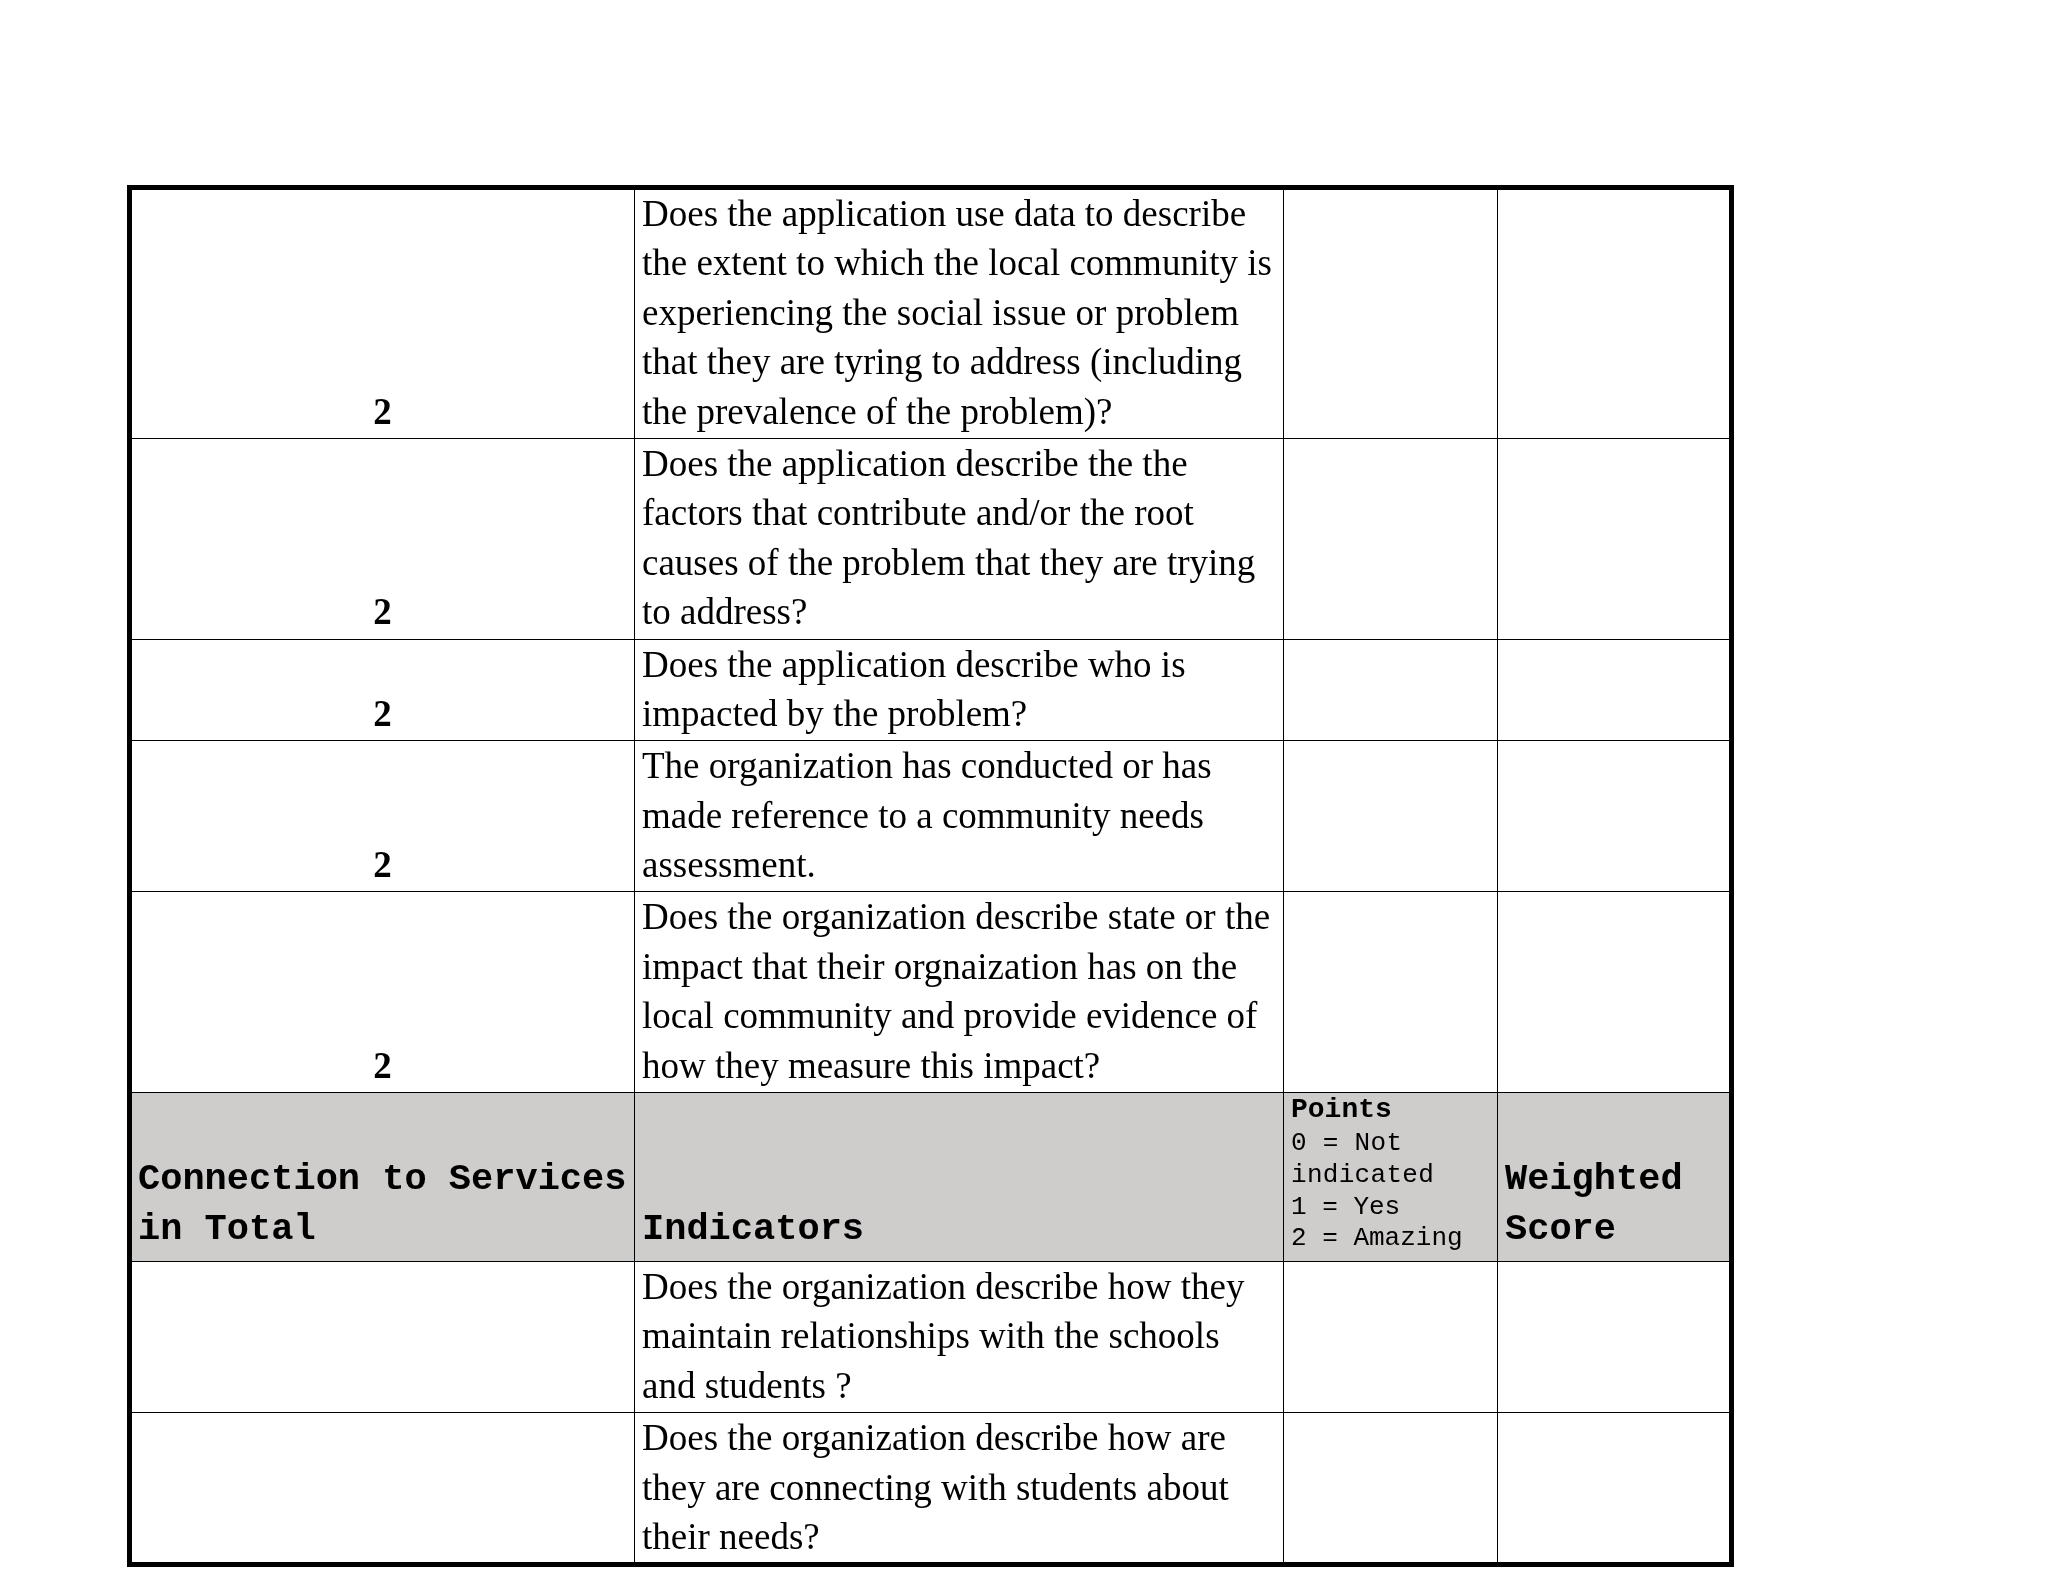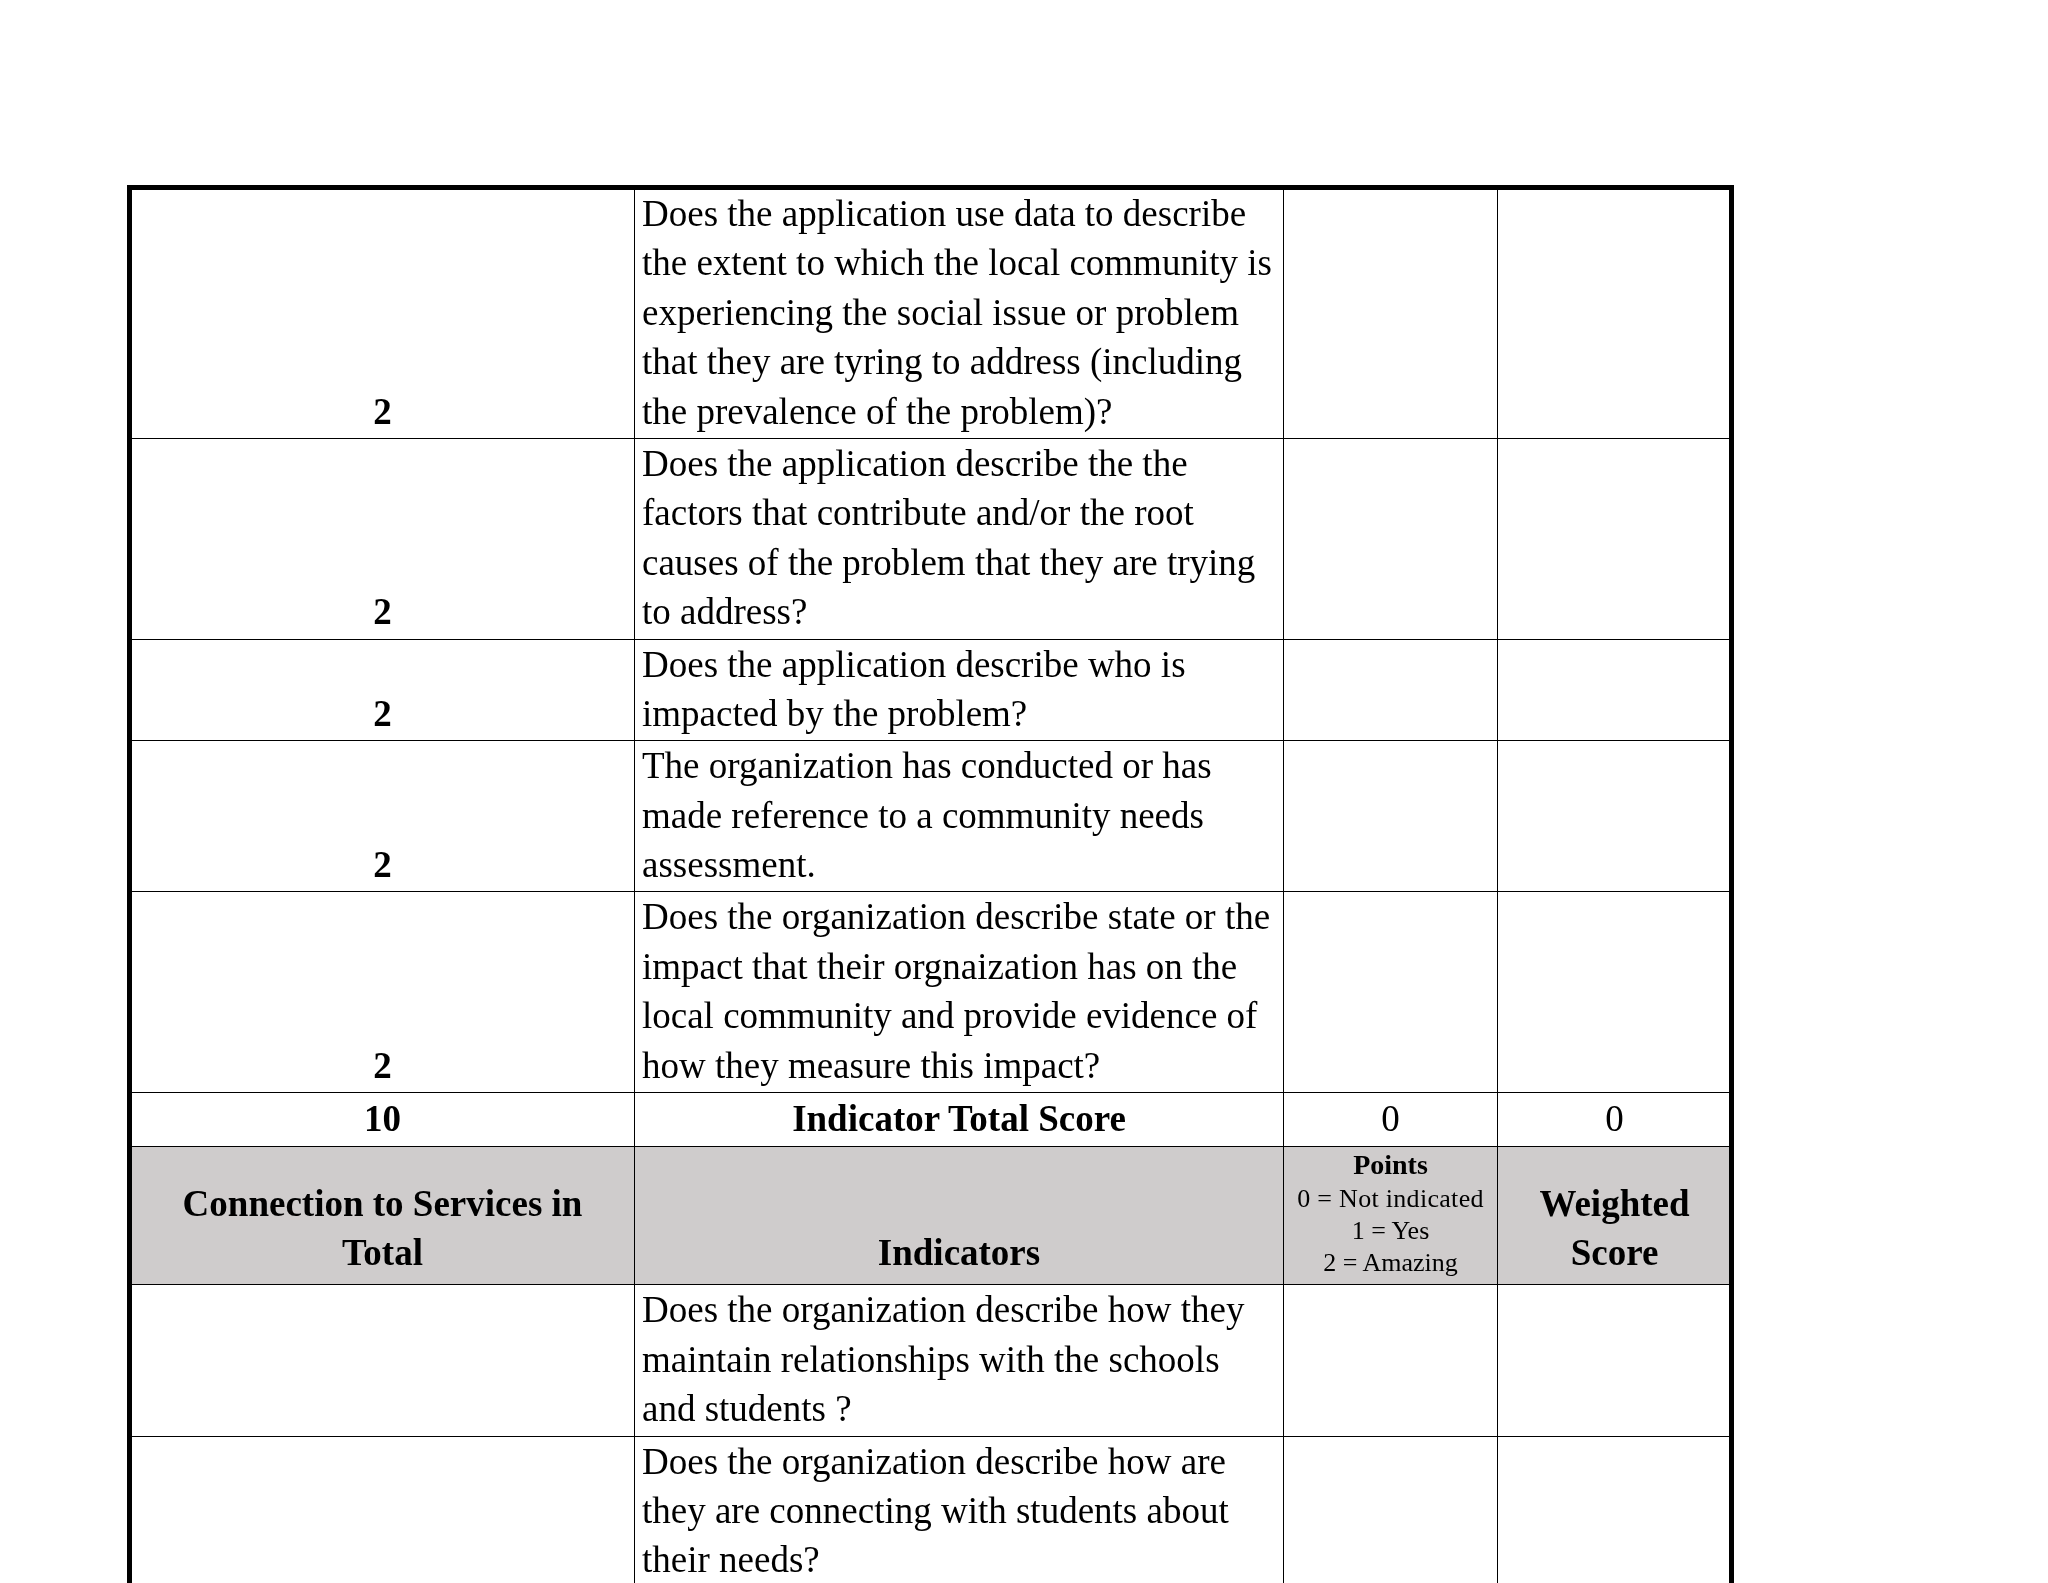--- a/index.html
+++ b/index.html
@@ -99,23 +99,24 @@
     padding-top: 1px;
     padding-bottom: 3px;
   }
   tr.total td.total-score-val {
     font-weight: normal;
   }
 
   tr.section-head td {
     background: #cfcccc;
     vertical-align: bottom;
-    text-align: center;
+    text-align: left;
     font-weight: bold;
     padding-bottom: 7px;
+    font-family: Liberation Mono, monospace;
   }
   tr.section-head td.points-cell {
     font-weight: normal;
     line-height: 1.22;
     padding-bottom: 6px;
     font-size: 26px;
   }
   .points-title {
     font-weight: bold;
     display: block;
@@ -170,26 +171,20 @@
           <td class="score"></td>
         </tr>
 
         <tr style="height:153px;">
           <td class="weight">2</td>
           <td class="indicator vbottom">Does the organization describe state or the impact that their orgnaization has on the local community and provide evidence of how they measure this impact?</td>
           <td class="score"></td>
           <td class="score"></td>
         </tr>
 
-        <tr class="total">
-          <td>10</td>
-          <td>Indicator Total Score</td>
-          <td class="total-score-val">0</td>
-          <td class="total-score-val">0</td>
-        </tr>
 
         <tr class="section-head" style="height:138px;">
           <td>Connection to Services in Total</td>
           <td>Indicators</td>
           <td class="points-cell">
             <span class="points-title">Points</span>
             <span class="points-line l0">0  = Not indicated</span>
             <span class="points-line">1 = Yes</span>
             <span class="points-line">2 = Amazing</span>
           </td>

